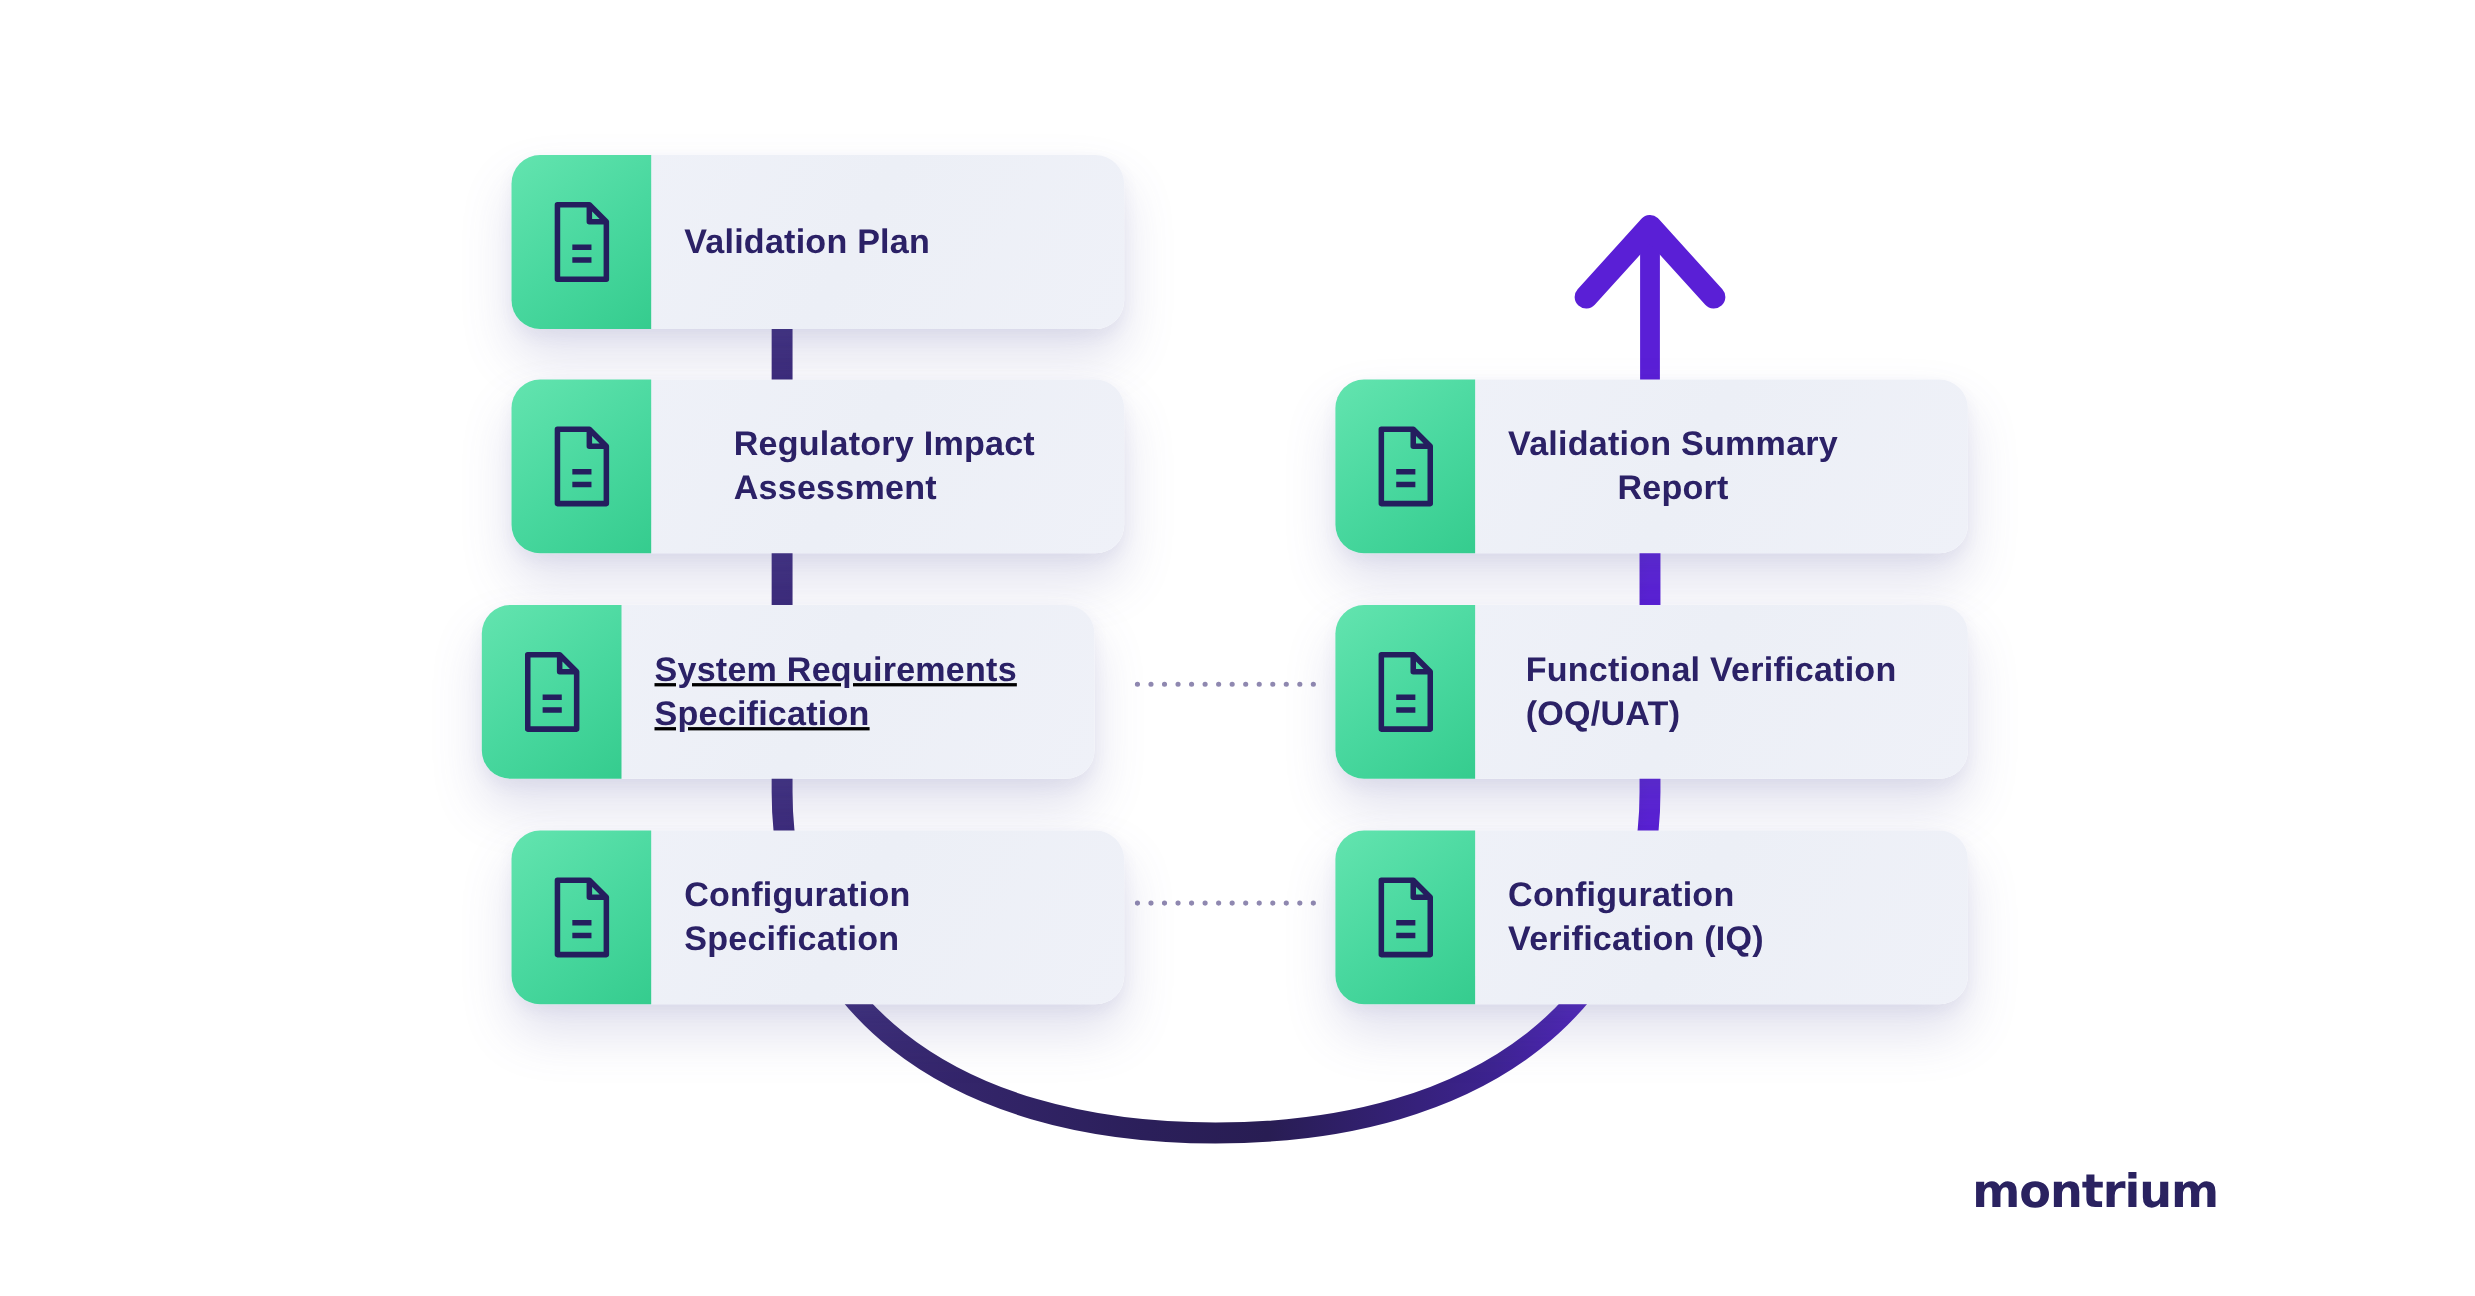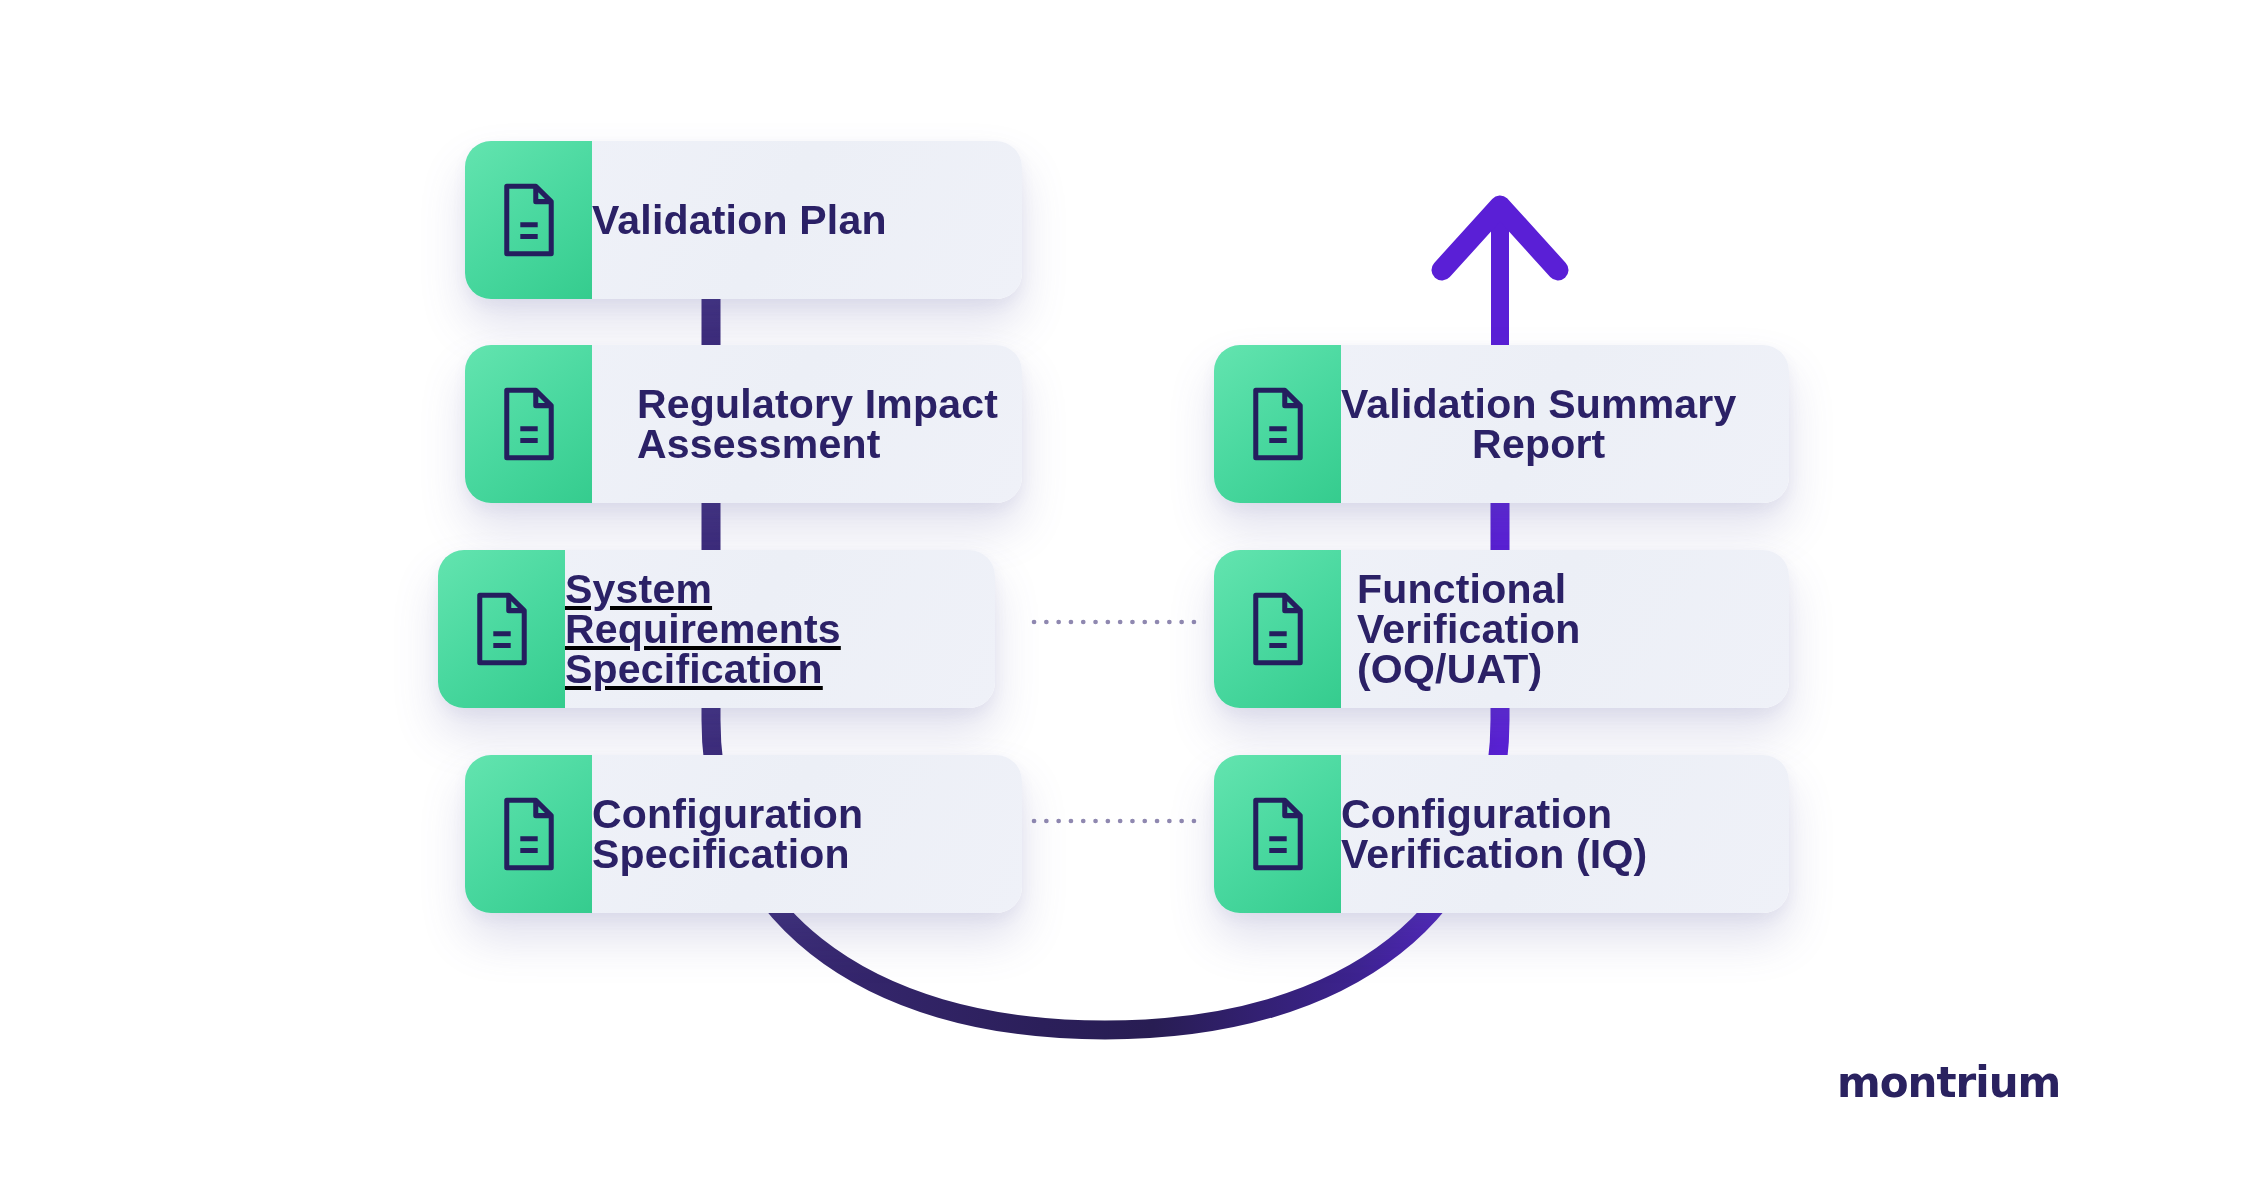--- a/index.html
+++ b/index.html
@@ -22,42 +22,41 @@
   }
   .icon-panel {
     flex: 0 0 127px; width: 127px;
     border-radius: 26px 0 0 26px;
     background: linear-gradient(142deg, #63E4AF 0%, #49D89F 52%, #35CC8E 100%);
     display: flex; align-items: center; justify-content: center;
   }
   .doc-icon { width: 58px; height: 74px; display: block; }
   .card-label {
     flex: 1; display: flex; align-items: center;
-    padding-right: 12px;
-    font-size: 41px; font-weight: 700; line-height: 40px;
+    padding-left: 30px; padding-right: 12px;
+    font-size: 31px; font-weight: 700; line-height: 40px;
     letter-spacing: 0.2px; color: #2B2166;
     white-space: pre-line;
   }
 
   
   .pos-l1 { left: 465px;  top: 141px; width: 557px; }
   .pos-l2 { left: 465px;  top: 345px; width: 557px; gap: 45px; }
   .pos-l3 { left: 438px;  top: 550px; width: 557px; text-decoration: underline; }
   .pos-l4 { left: 465px;  top: 755px; width: 557px; }
   .pos-r1 { left: 1214px; top: 345px; width: 575px; text-align: center; }
   .pos-r2 { left: 1214px; top: 550px; width: 575px; gap: 16px; }
   .pos-r3 { left: 1214px; top: 755px; width: 575px; }
 
   #logo {
     position: absolute; left: 1793px; top: 1056px;
     font-family: "DejaVu Sans", sans-serif;
     font-size: 42px; font-weight: 700; letter-spacing: -1px;
     color: #2A2260; line-height: 54px;
     z-index: 2;
-    margin-left: 44px;
   }
 </style>
 </head>
 <body>
 
 <div id="diagram">
 
   <svg id="connectors" width="2250" height="1178" viewBox="0 0 2250 1178" aria-hidden="true">
     <defs>
       <linearGradient id="flowGrad" gradientUnits="userSpaceOnUse" x1="711" y1="0" x2="1500" y2="0">

